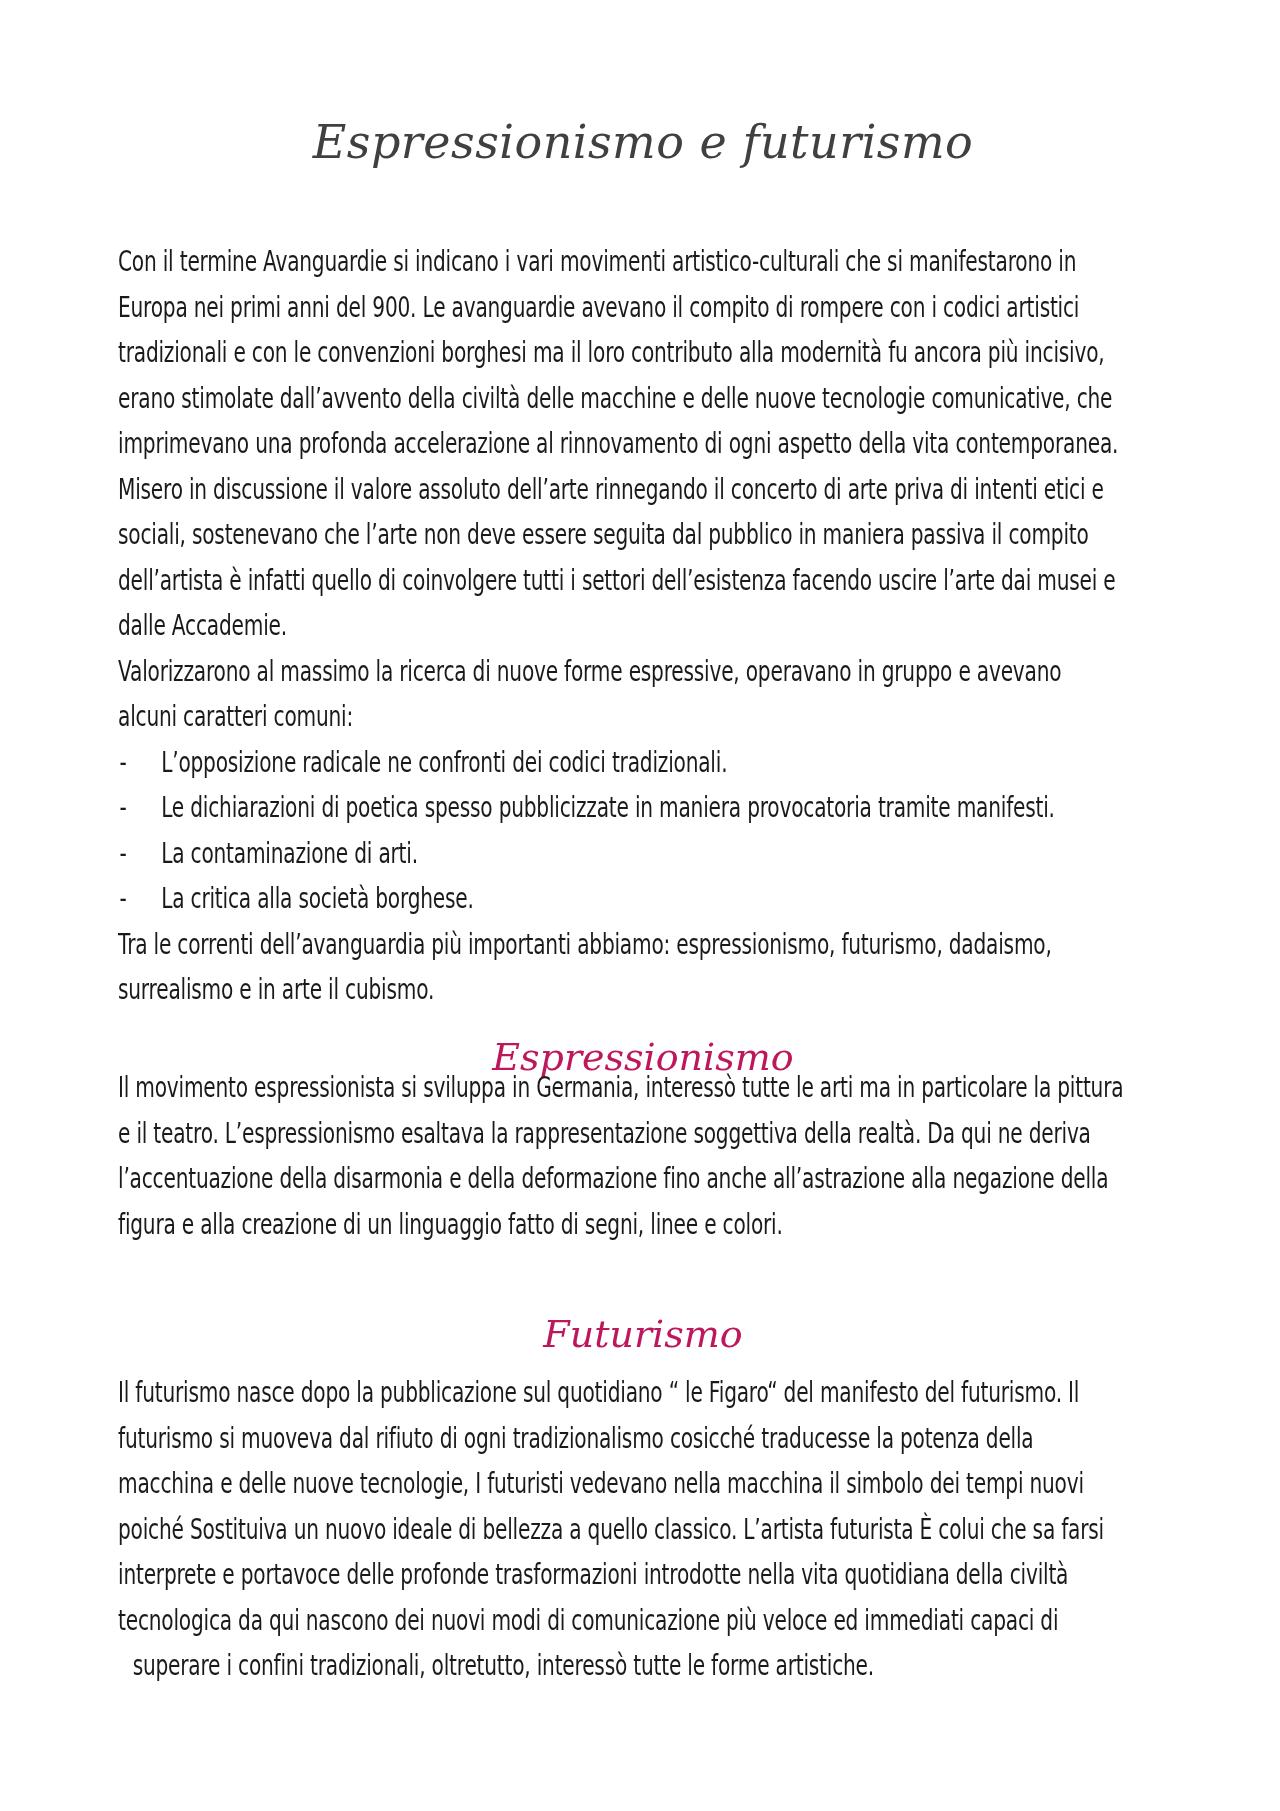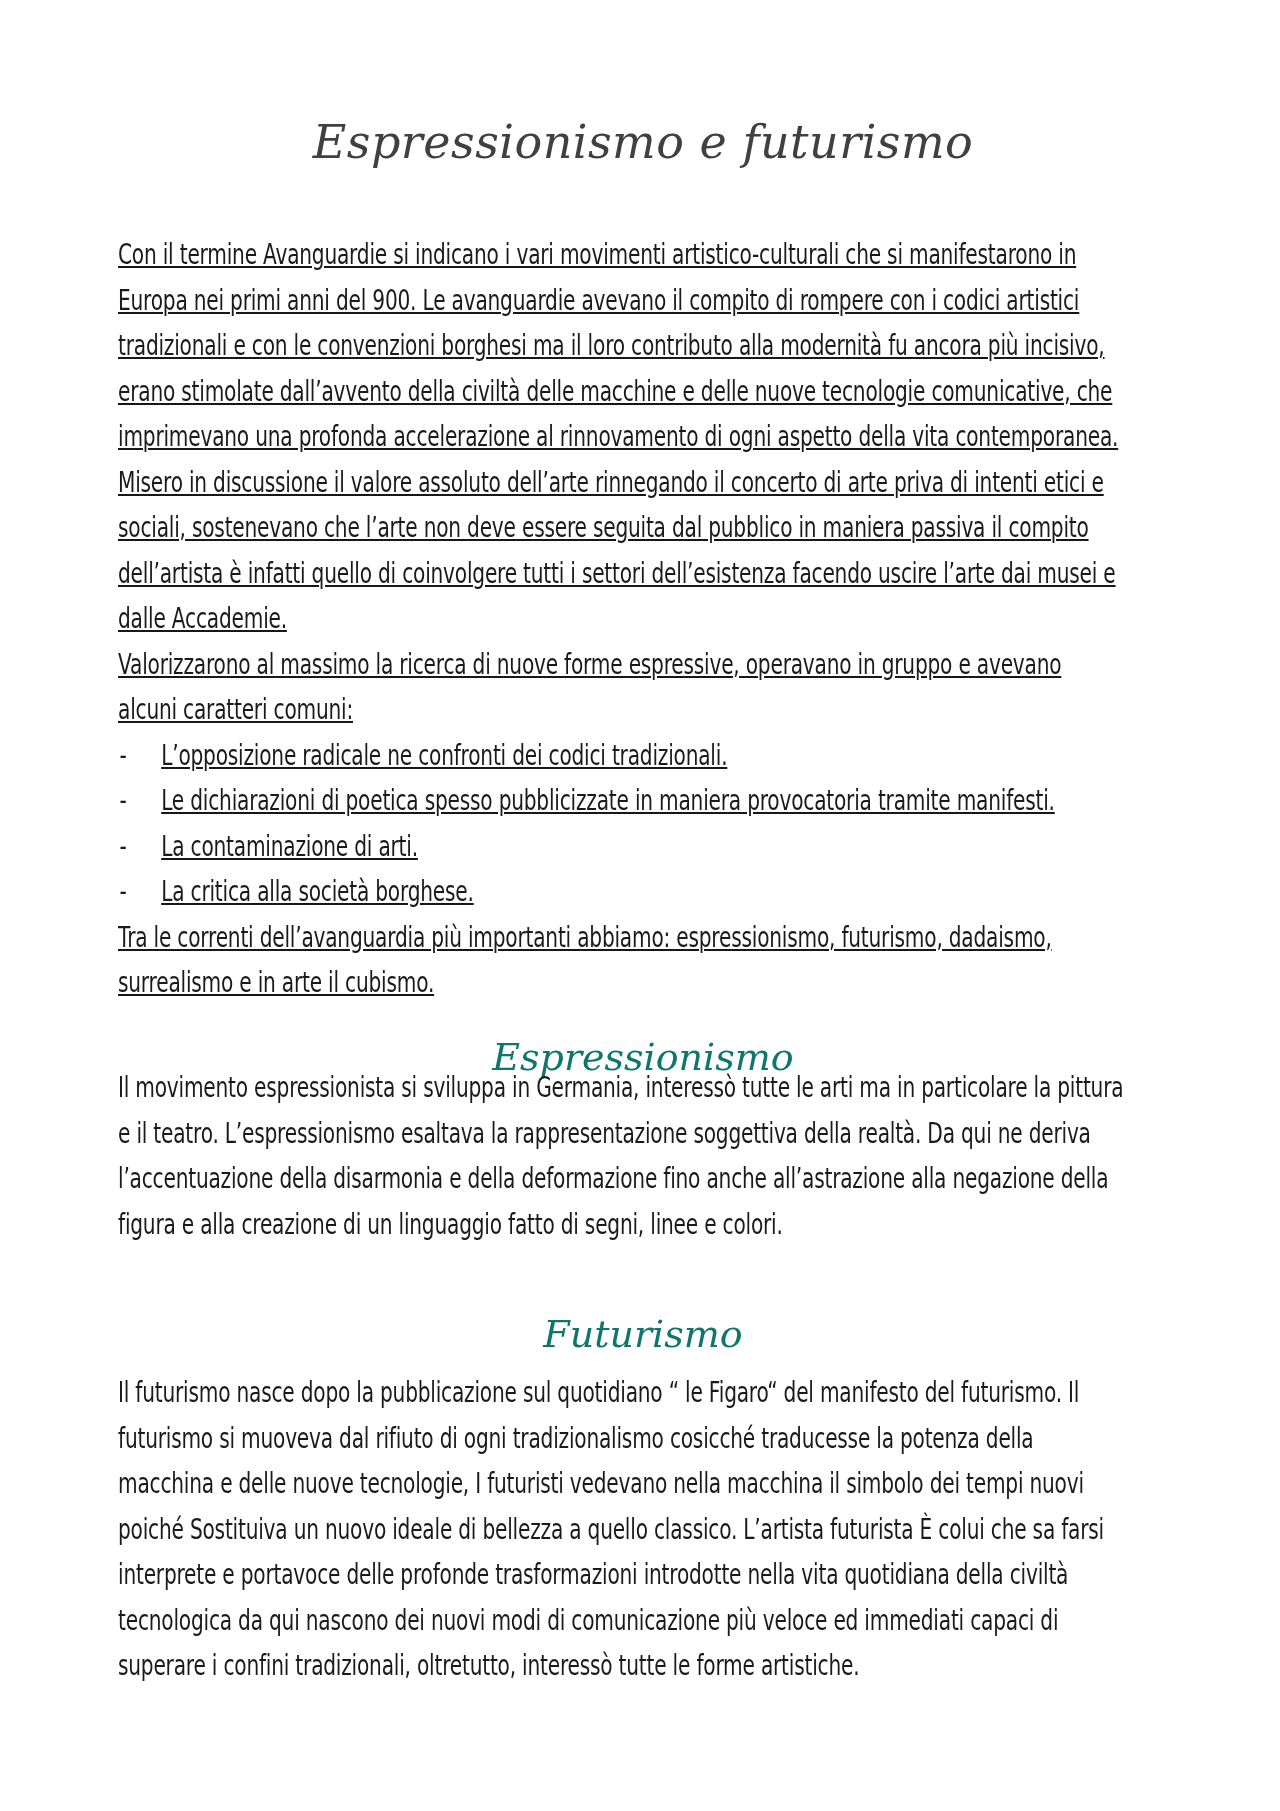--- a/index.html
+++ b/index.html
@@ -35,21 +35,21 @@
     position: absolute;
     left: 118px;
     width: 1050px;
     margin: 0;
     text-align: center;
     font-family: "DejaVu Serif", serif;
     font-style: italic;
     font-weight: 400;
     font-size: 38px;
     line-height: 52px;
-    color: #0f766e;
+    color: #be185d;
   }
   .block {
     position: absolute;
     left: 118px;
     width: 1050px;
   }
   .line {
     height: 45.5px;
     line-height: 45.5px;
     font-size: 28px;
@@ -57,25 +57,25 @@
     letter-spacing: -0.3px;
     transform: scaleX(0.72);
     transform-origin: 0 50%;
     color: #1a1a1a;
   }
   .bullet .dash {
     display: inline-block;
     width: 58px;
     padding-left: 2px;
   }
-  #intro   { top: 232px; text-decoration: underline; }
+  #intro   { top: 239px; }
   #esp-h   { top: 1031px; }
   #esp-p   { top: 1065px; }
   #fut-h   { top: 1308px; }
-  #fut-p   { top: 1370px; }
+  #fut-p   { top: 1370px; text-align: right; }
 </style>
 </head>
 <body>
 
 <div class="page">
 
   <h1 class="doc-title">Espressionismo e futurismo</h1>
 
   <div class="block" id="intro">
     <div class="line">Con il termine Avanguardie si indicano i vari movimenti artistico-culturali che si manifestarono in</div>

